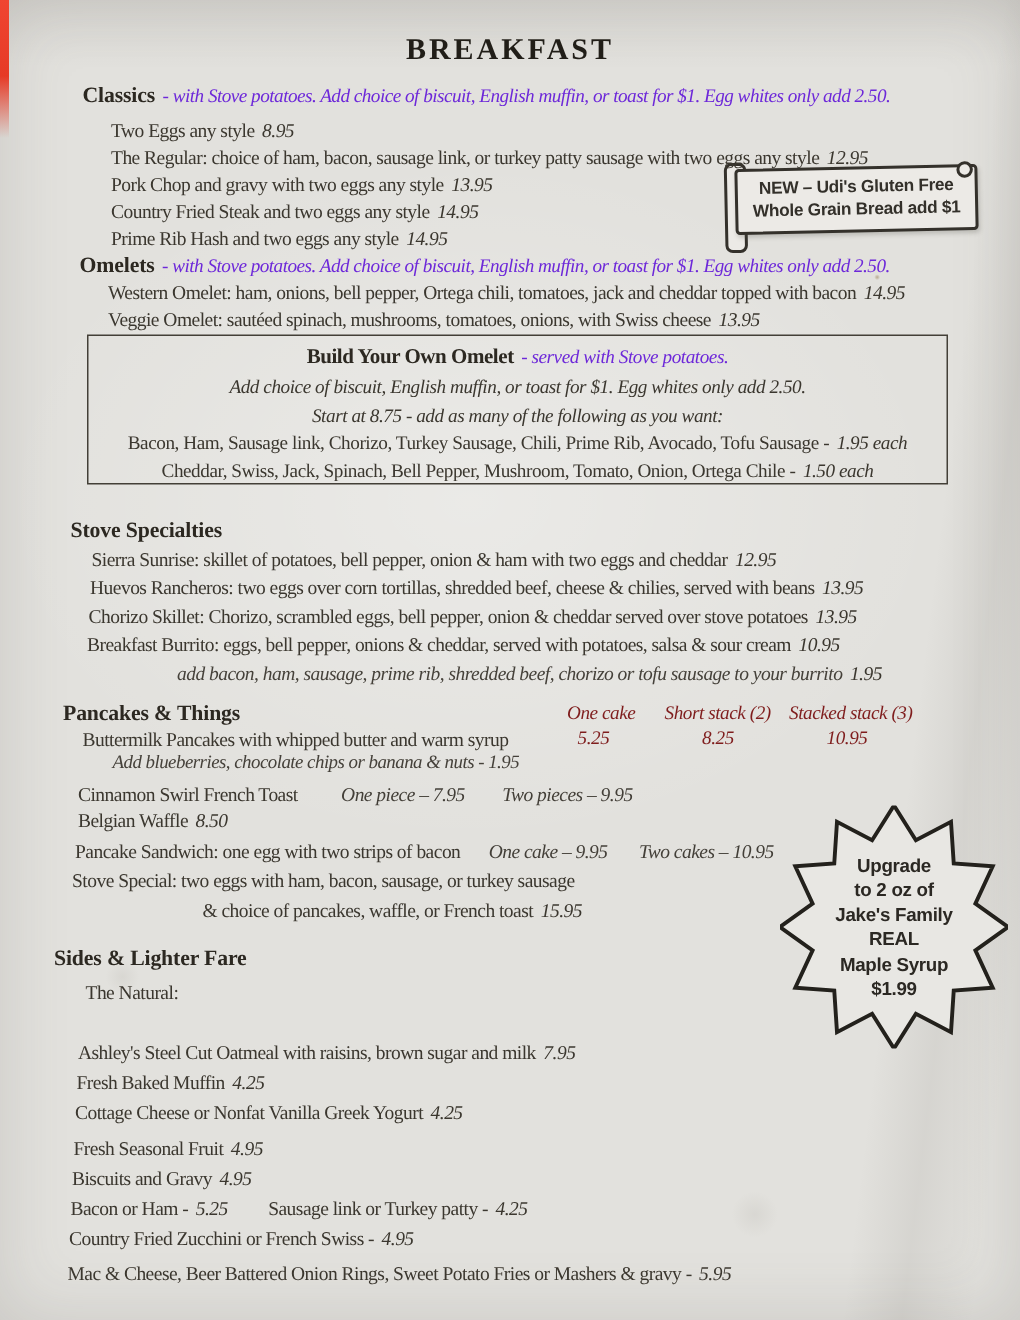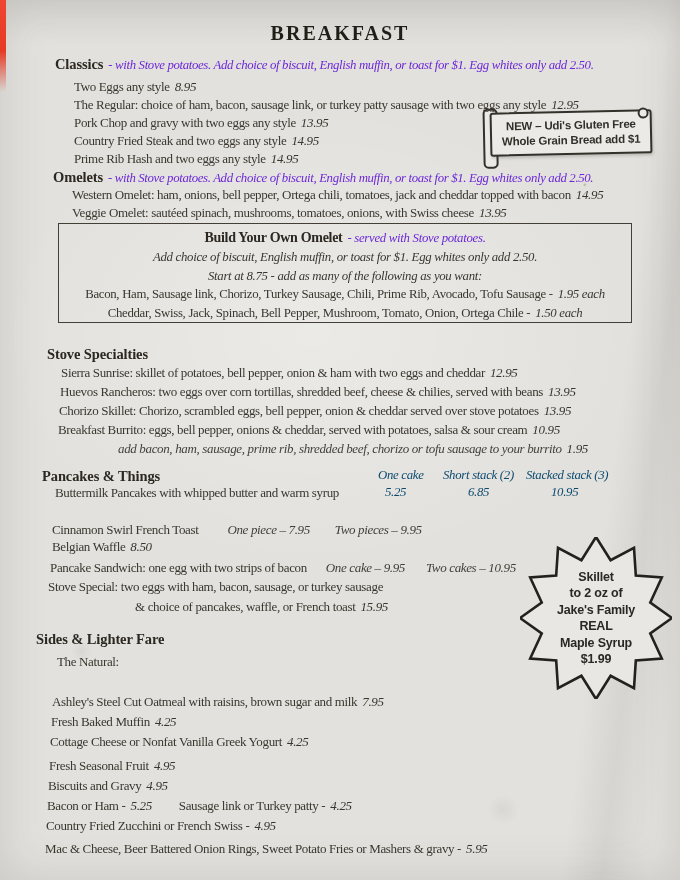--- a/index.html
+++ b/index.html
@@ -22,21 +22,21 @@
   .it{font-style:italic;color:#45413a;}
   .intro{font-style:italic;font-size:12.8px;color:#6d28d9;margin-left:5px;}
   .price{font-style:italic;margin-left:5px;color:#3b372f;}
   .seg{font-style:italic;color:#433f38;}
   .title{position:absolute;top:22px;left:0;right:0;text-align:center;
     font-size:20px;font-weight:bold;letter-spacing:2px;color:#211e18;}
   .byo{position:absolute;left:58px;top:223px;width:574px;height:100px;
     border:1.5px solid #433f37;text-align:center;padding-top:5px;box-sizing:border-box;}
   .byo .bl{font-size:12.8px;line-height:18.8px;letter-spacing:-0.3px;color:#3b372f;white-space:nowrap;}
   .byo .bhd{font-weight:bold;font-size:14px;color:#2c2821;margin-top:40px;}
-  .colspan{position:absolute;font-style:italic;font-size:12.8px;letter-spacing:-0.3px;color:#0c4a6e;white-space:nowrap;}
+  .colspan{position:absolute;font-style:italic;font-size:12.8px;letter-spacing:-0.3px;color:#7f1d1d;white-space:nowrap;}
   .banner{position:absolute;left:490px;top:111px;width:162px;height:44px;transform:rotate(-1.2deg);}
   .banner .rect{position:absolute;inset:0;border:2px solid #34312b;border-radius:3px;
     background:#eceae6;box-shadow:1px 2px 3px rgba(80,78,72,0.25);}
   .banner .roll{position:absolute;left:-7px;top:-4px;width:11px;height:56px;border:2px solid #34312b;
     border-radius:5px;background:#eceae6;}
   .banner .curl{position:absolute;right:3px;top:-2px;width:7px;height:7px;border:2px solid #34312b;
     border-radius:50%;background:#eceae6;}
   .banner .txt{position:absolute;inset:0;display:flex;flex-direction:column;justify-content:center;
     text-align:center;font-family:"Liberation Sans","DejaVu Sans",sans-serif;
     font-size:11.5px;font-weight:bold;color:#33302a;line-height:15px;letter-spacing:-0.2px;}
@@ -61,21 +61,21 @@
       <span>NEW – Udi's Gluten Free</span>
       <span>Whole Grain Bread add $1</span>
     </div>
   </div>
 
   <div class="star">
     <svg viewBox="0 0 100 100" width="152" height="162" preserveAspectRatio="none">
       <polygon points="50,0 59.6,14.3 75,6.7 76.2,23.8 93.3,25 85.7,40.4 100,50 85.7,59.6 93.3,75 76.2,76.2 75,93.3 59.6,85.7 50,100 40.4,85.7 25,93.3 23.8,76.2 6.7,75 14.3,59.6 0,50 14.3,40.4 6.7,25 23.8,23.8 25,6.7 40.4,14.3" fill="#e8e7e3" stroke="#23211c" stroke-width="2.6" vector-effect="non-scaling-stroke" stroke-linejoin="miter"></polygon>
     </svg>
     <div class="txt">
-      <span>Skillet</span>
+      <span>Upgrade</span>
       <span>to 2 oz of</span>
       <span>Jake's Family</span>
       <span>REAL</span>
       <span>Maple Syrup</span>
       <span>$1.99</span>
     </div>
   </div>
 
   <div class="title">BREAKFAST</div>
 
@@ -111,23 +111,24 @@
 
   <div class="row full" style="top:468px;">
     <span class="hd" style="position:absolute;left:42px;">Pancakes &amp; Things</span>
     <span class="colspan" style="left:378px;">One cake</span>
     <span class="colspan" style="left:443px;">Short stack (2)</span>
     <span class="colspan" style="left:526px;">Stacked stack (3)</span>
   </div>
   <div class="row full" style="top:485px;">
     <span style="position:absolute;left:55px;">Buttermilk Pancakes with whipped butter and warm syrup</span>
     <span class="colspan" style="left:385px;">5.25</span>
-    <span class="colspan" style="left:468px;">6.85</span>
+    <span class="colspan" style="left:468px;">8.25</span>
     <span class="colspan" style="left:551px;">10.95</span>
   </div>
+  <div class="row it" style="left:75px;top:501px;font-size:12.6px;">Add blueberries, chocolate chips or banana &amp; nuts - 1.95</div>
   <div class="row" style="left:52px;top:522px;">
     <span>Cinnamon Swirl French Toast</span>
     <span class="seg" style="margin-left:26px;">One piece – 7.95</span>
     <span class="seg" style="margin-left:22px;">Two pieces – 9.95</span>
   </div>
   <div class="row" style="left:52px;top:539px;"><span>Belgian Waffle</span><span class="price">8.50</span></div>
   <div class="row" style="left:50px;top:560px;">
     <span>Pancake Sandwich: one egg with two strips of bacon</span>
     <span class="seg" style="margin-left:16px;">One cake – 9.95</span>
     <span class="seg" style="margin-left:18px;">Two cakes – 10.95</span>

